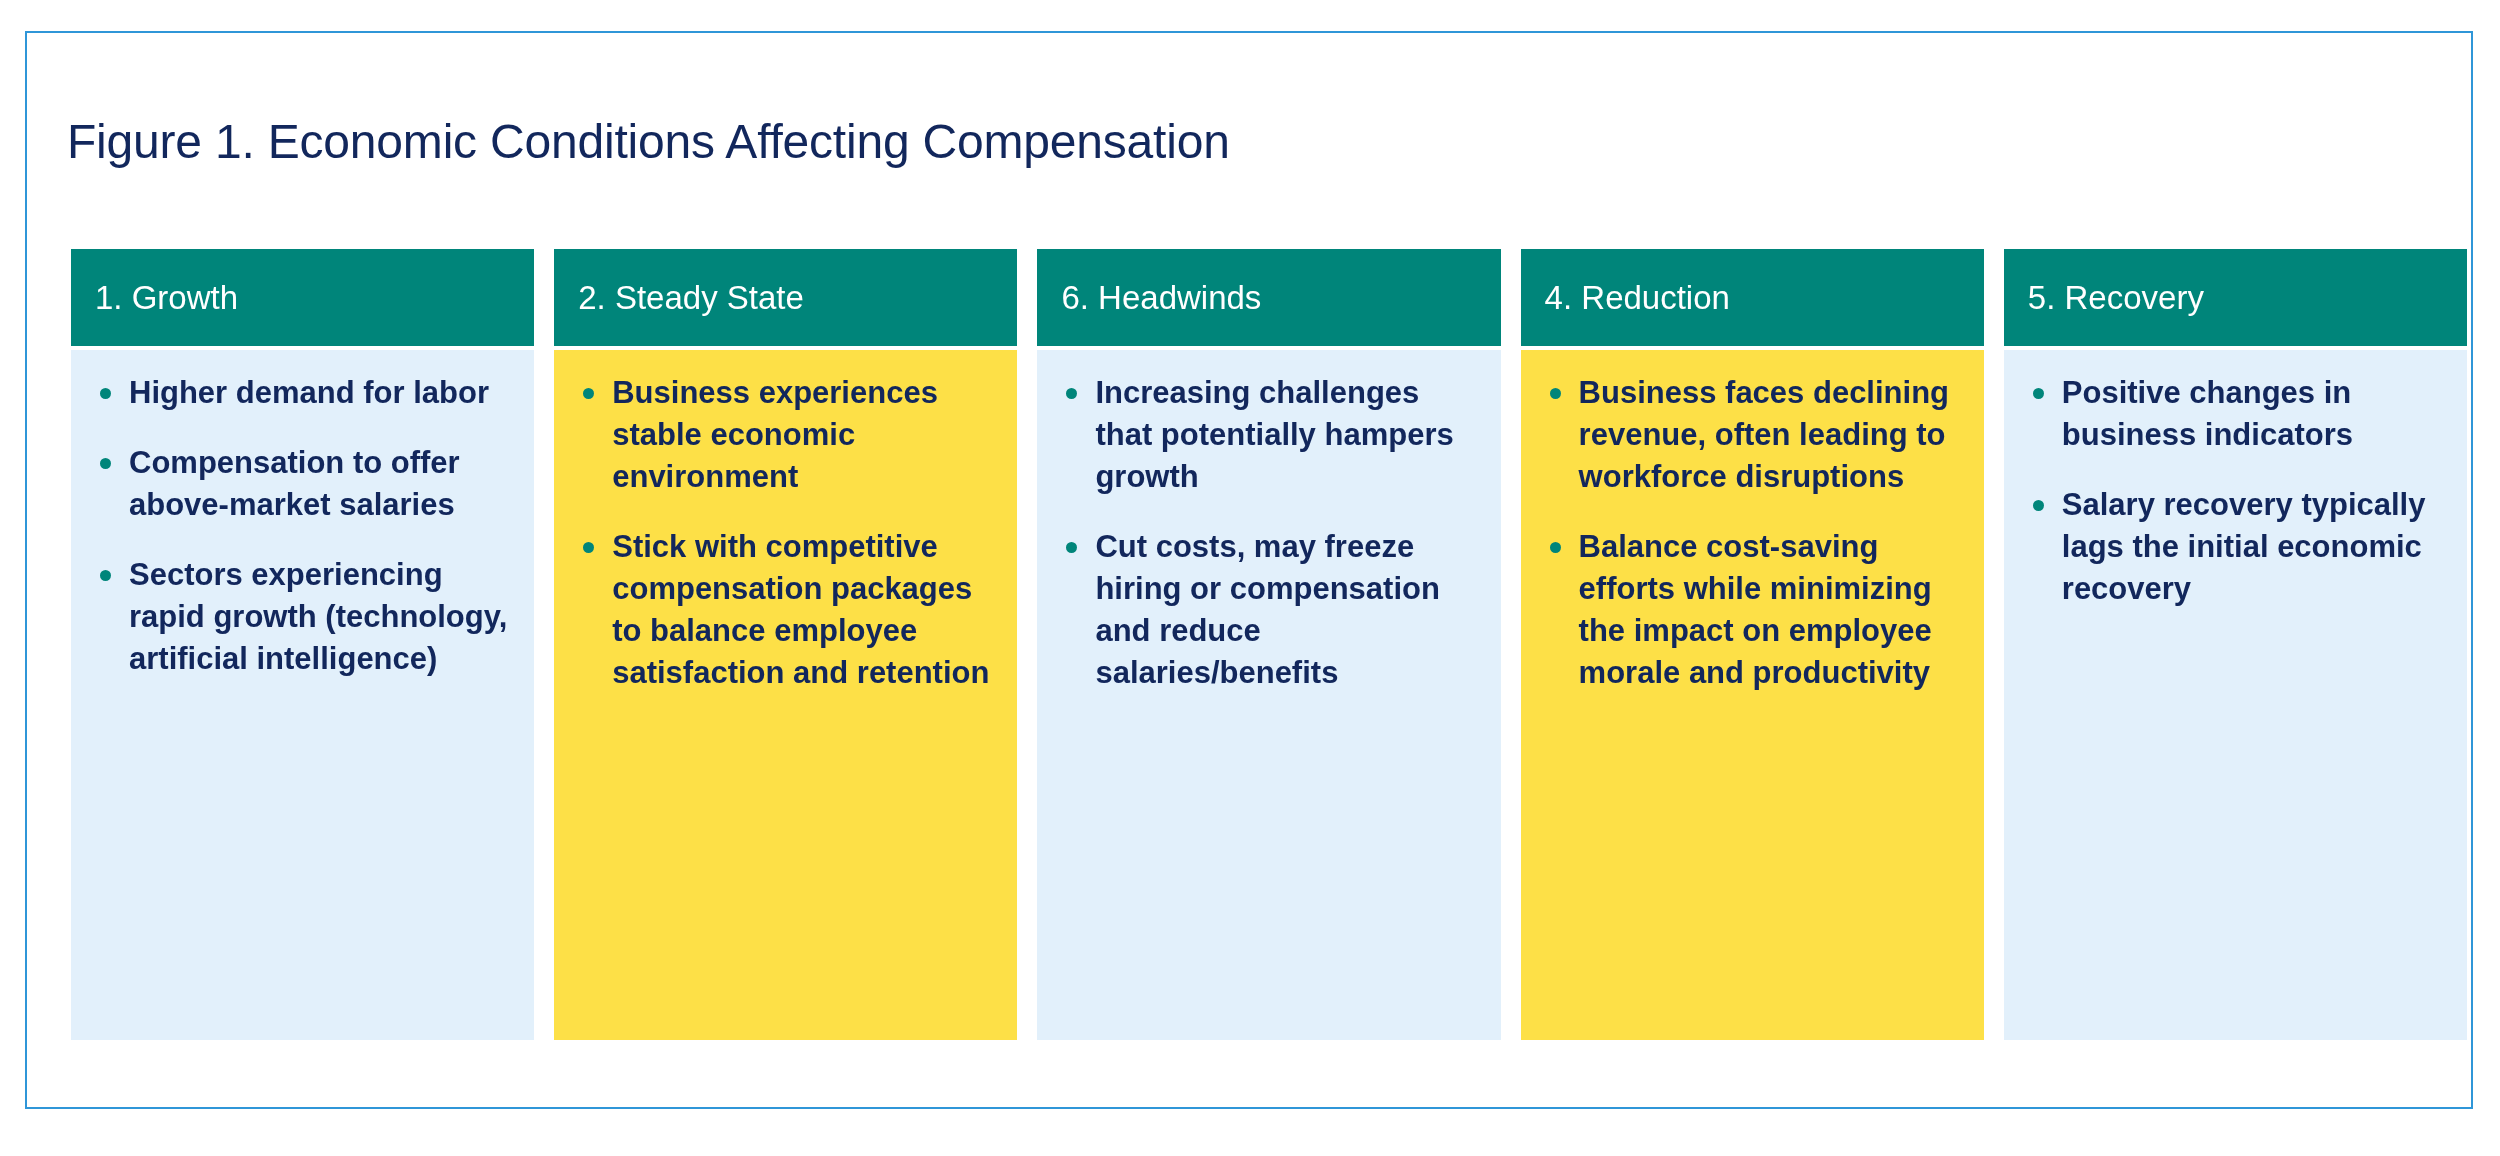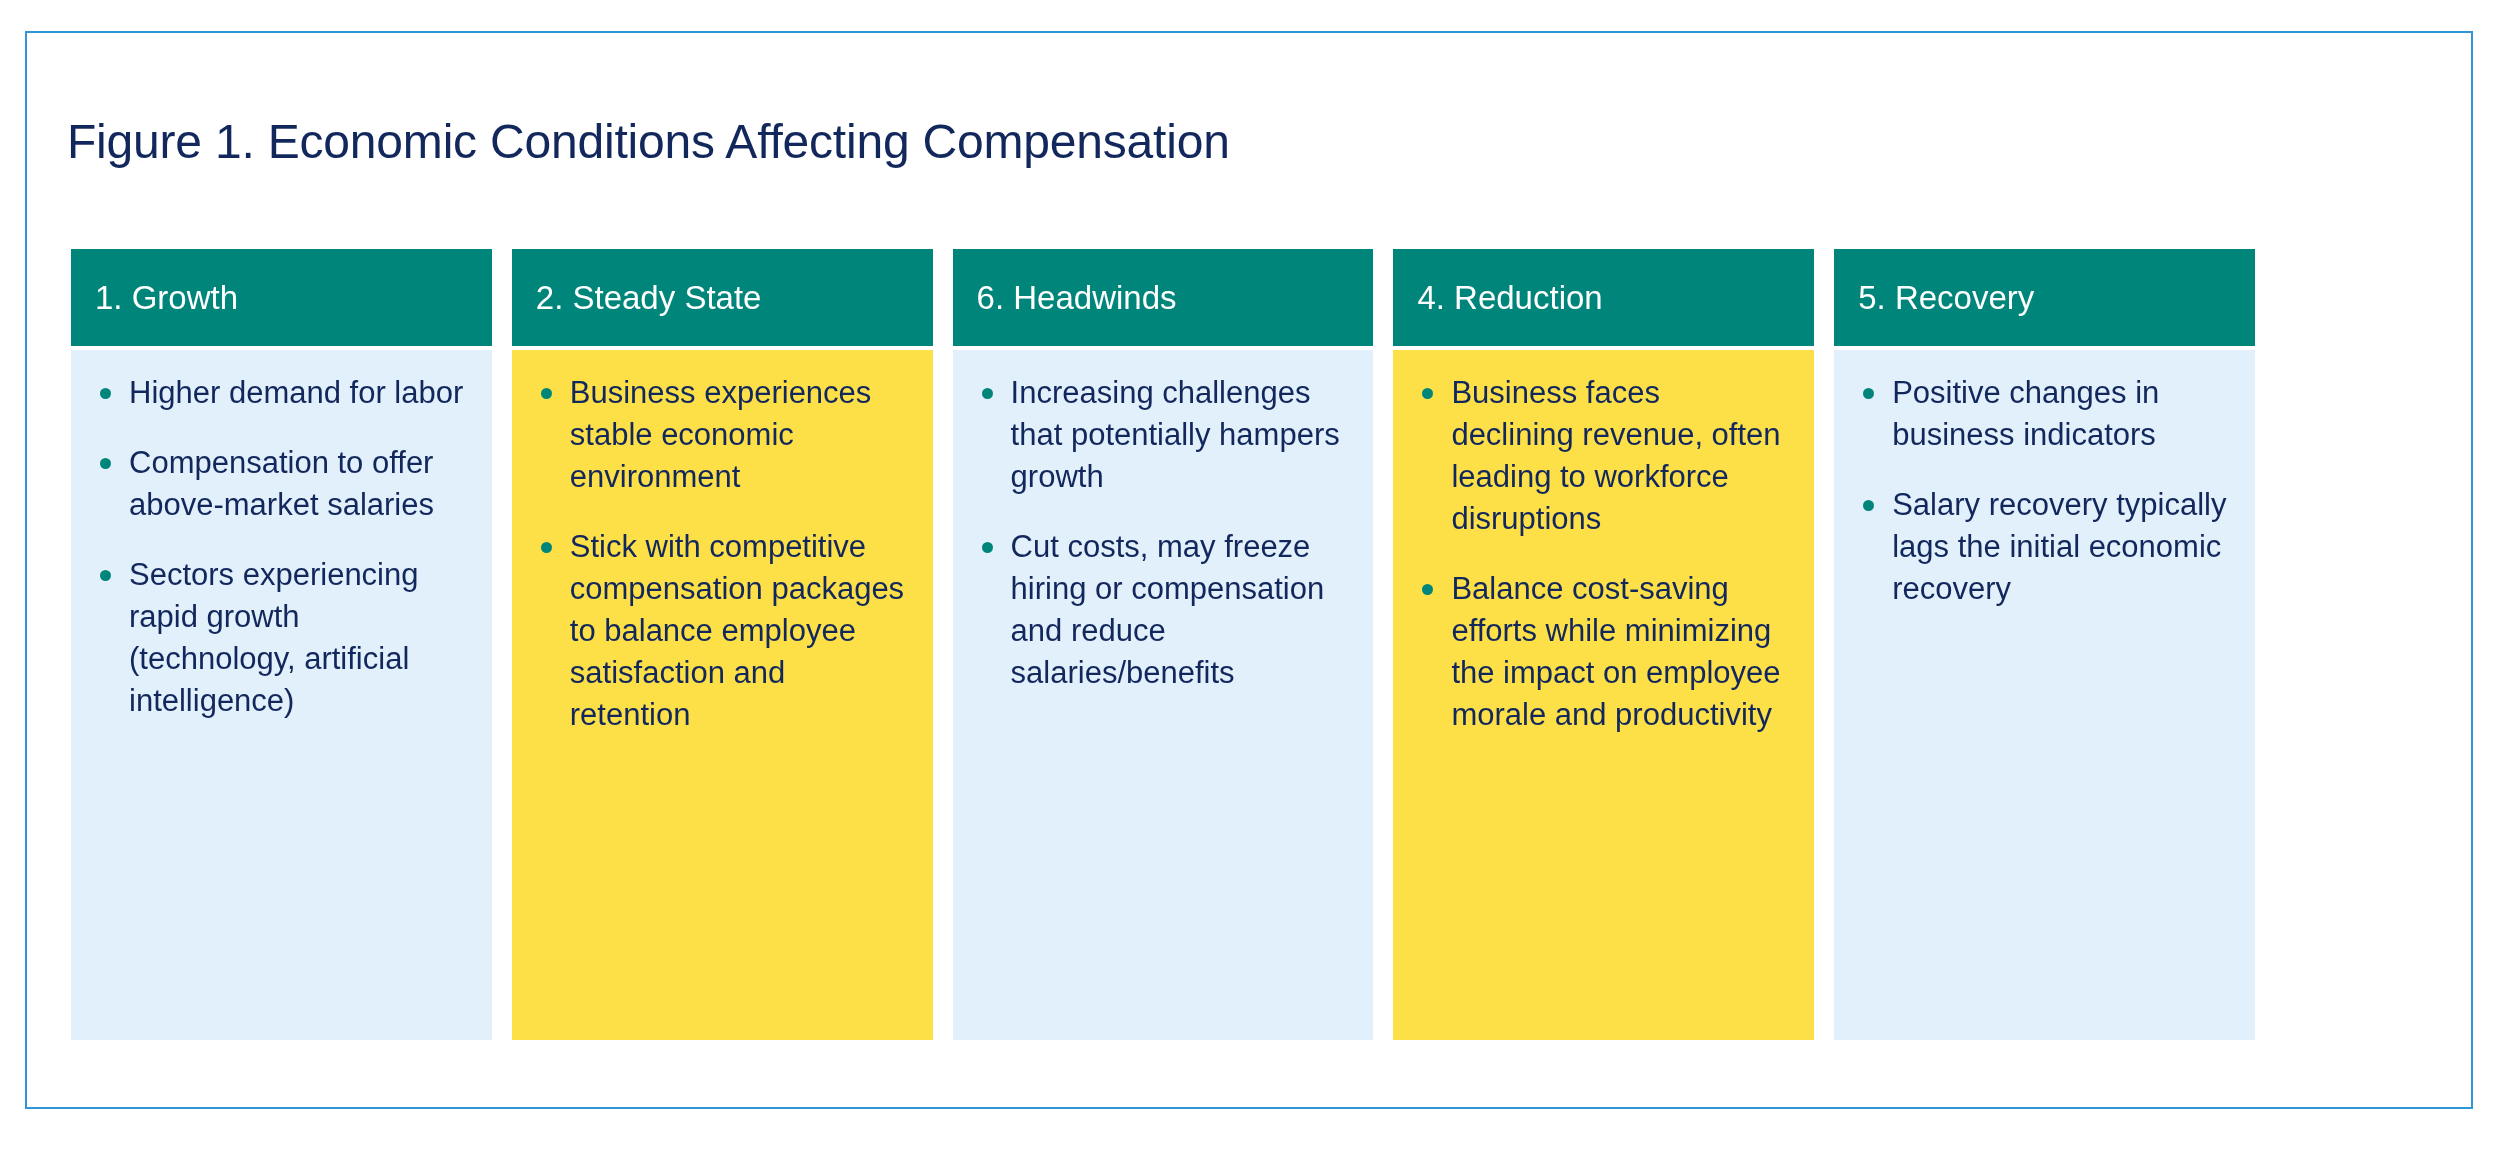--- a/index.html
+++ b/index.html
@@ -35,21 +35,21 @@
     font-weight: 400;
     color: #12275c;
     letter-spacing: -0.2px;
     white-space: nowrap;
   }
 
   .matrix {
     position: absolute;
     left: 44px;
     top: 216px;
-    width: 2184px;
+    width: 2396px;
     display: flex;
     align-items: flex-start;
     gap: 16px;
   }
 
   .matrix-col {
     flex: 1 1 0;
     min-width: 0;
     display: flex;
     flex-direction: column;
@@ -80,20 +80,21 @@
     box-sizing: border-box;
     padding: 22px 24px 26px 20px;
   }
   .col-body.tint-blue  { background: #e2f0fb; }
   .col-body.tint-mint  { background: #fde047; }
 
   .bullet-list {
     list-style: none;
     margin: 0;
     padding: 0;
+    font-weight: bold;
   }
   .bullet-item {
     position: relative;
     padding-left: 38px;
     margin-bottom: 28px;
     font-size: 31px;
     line-height: 42px;
     color: #12275c;
   }
   .bullet-item:last-child { margin-bottom: 0; }

